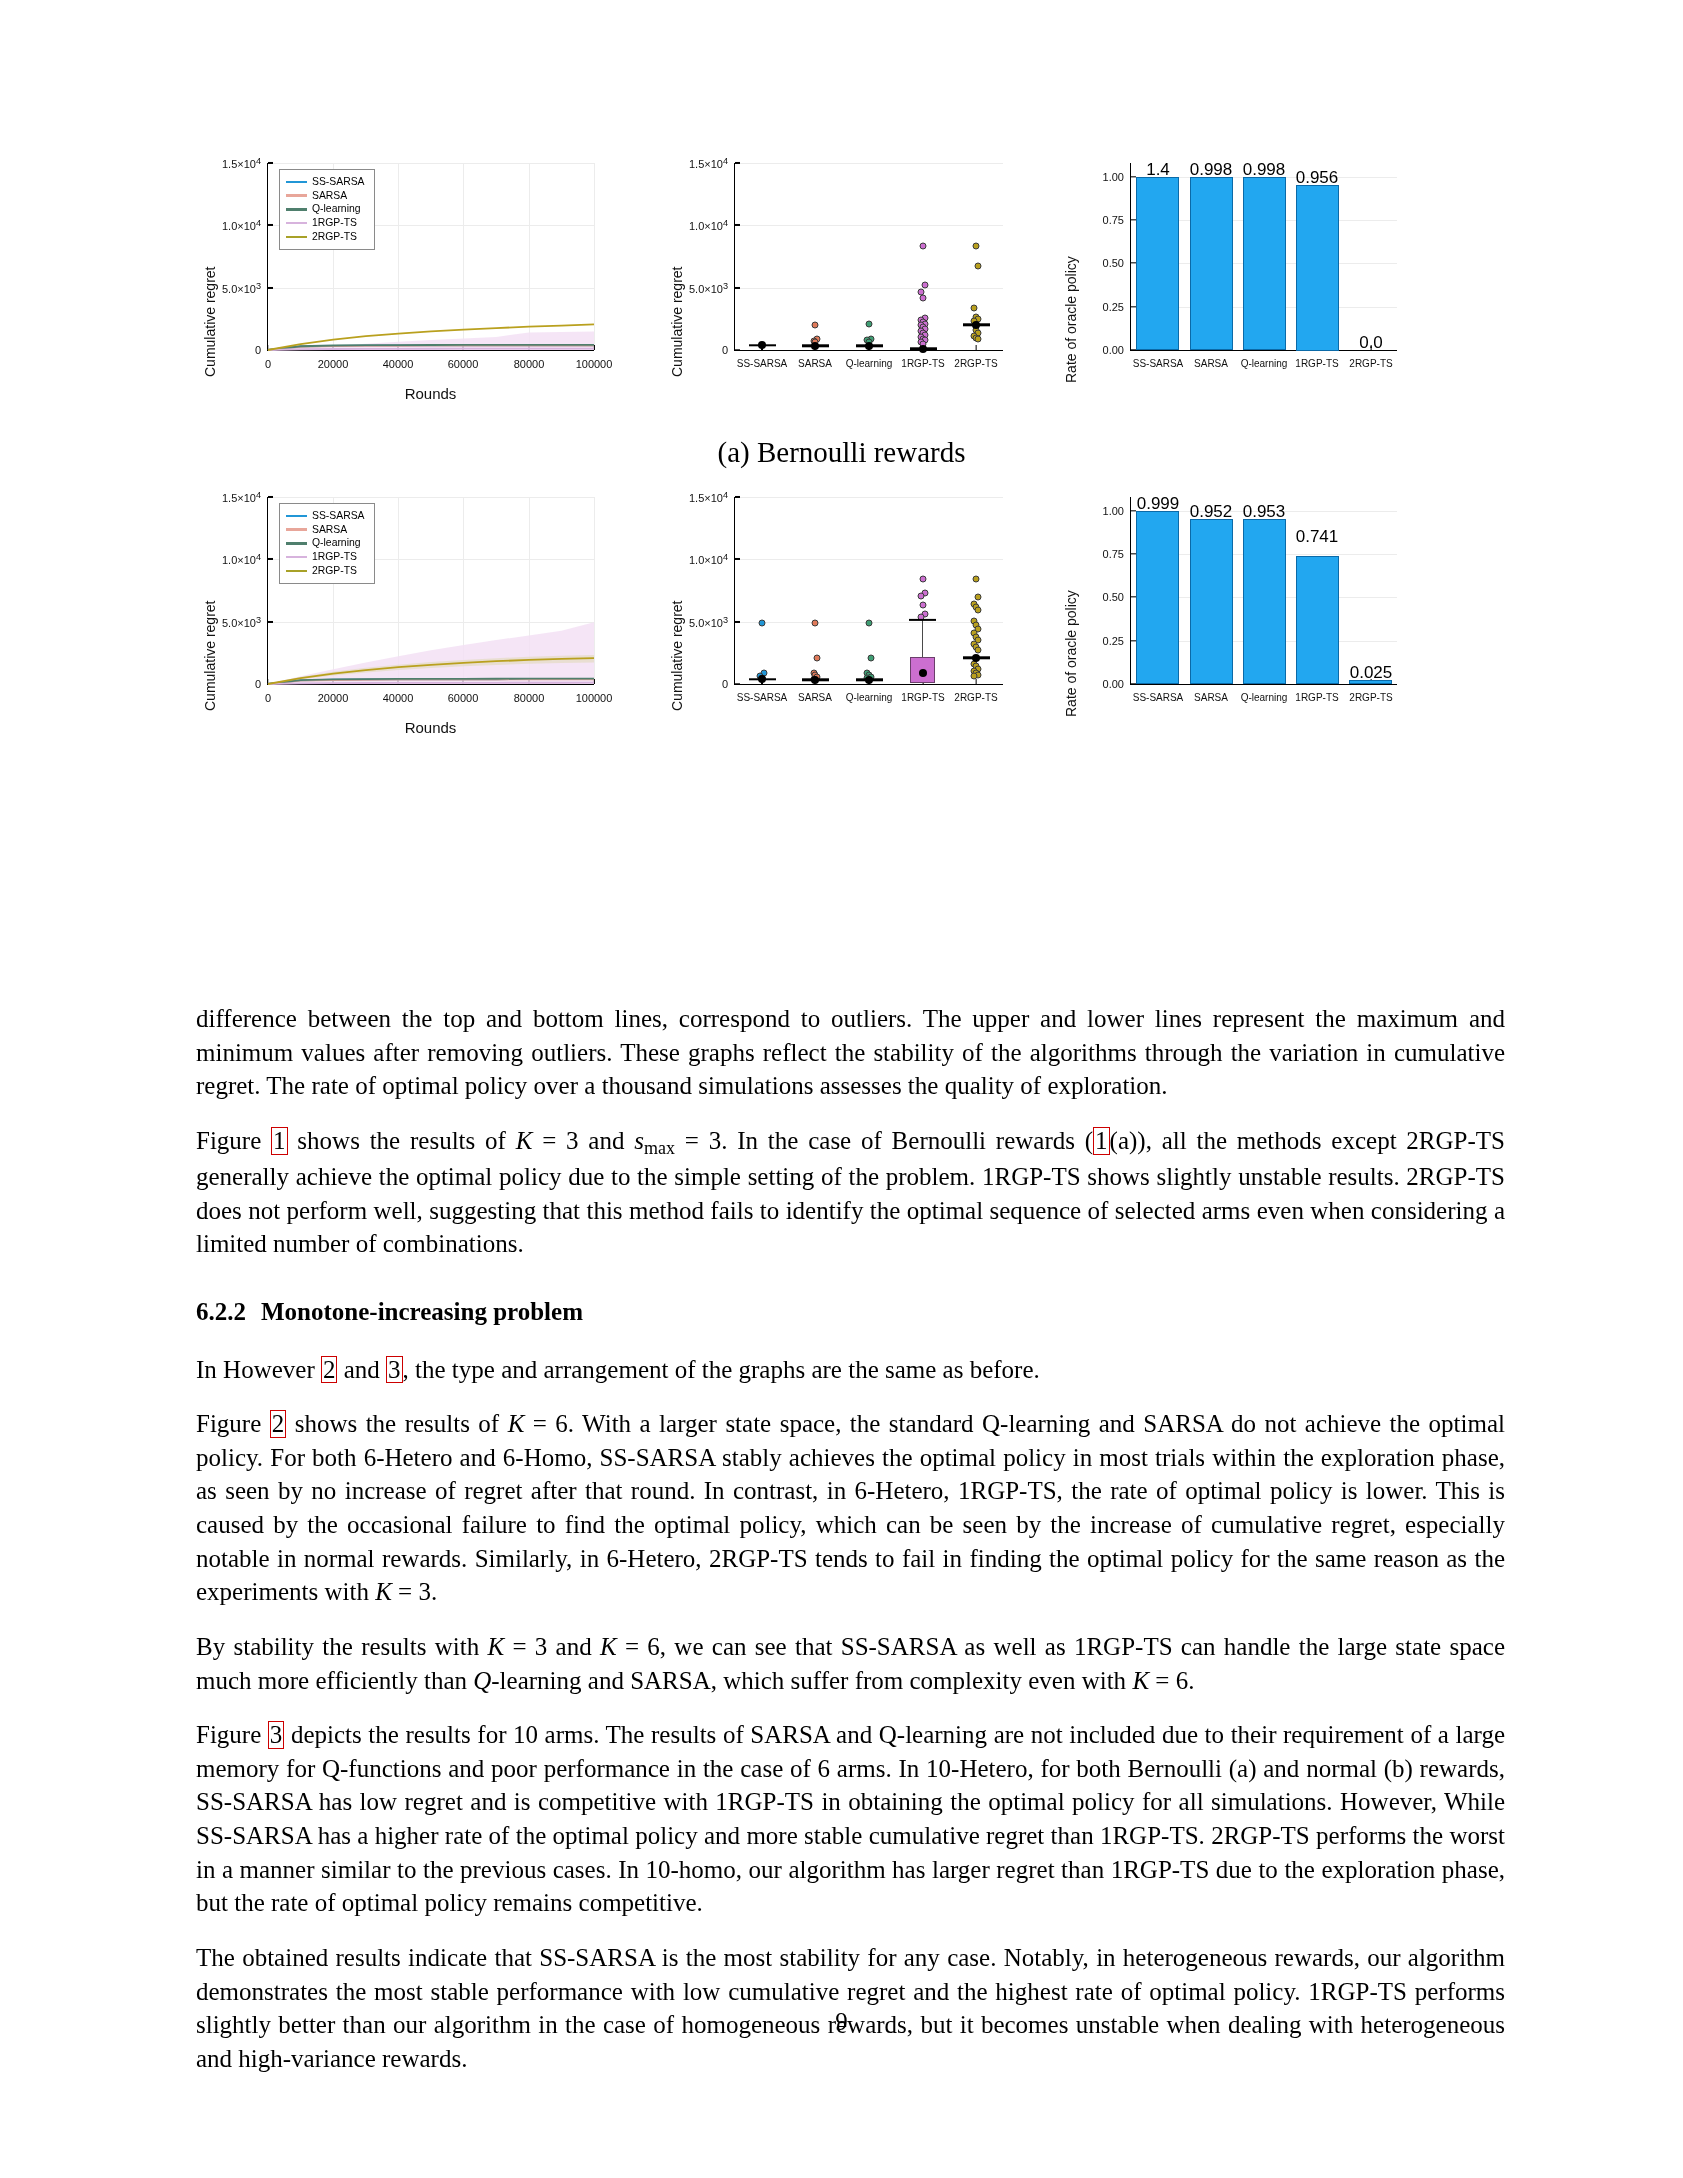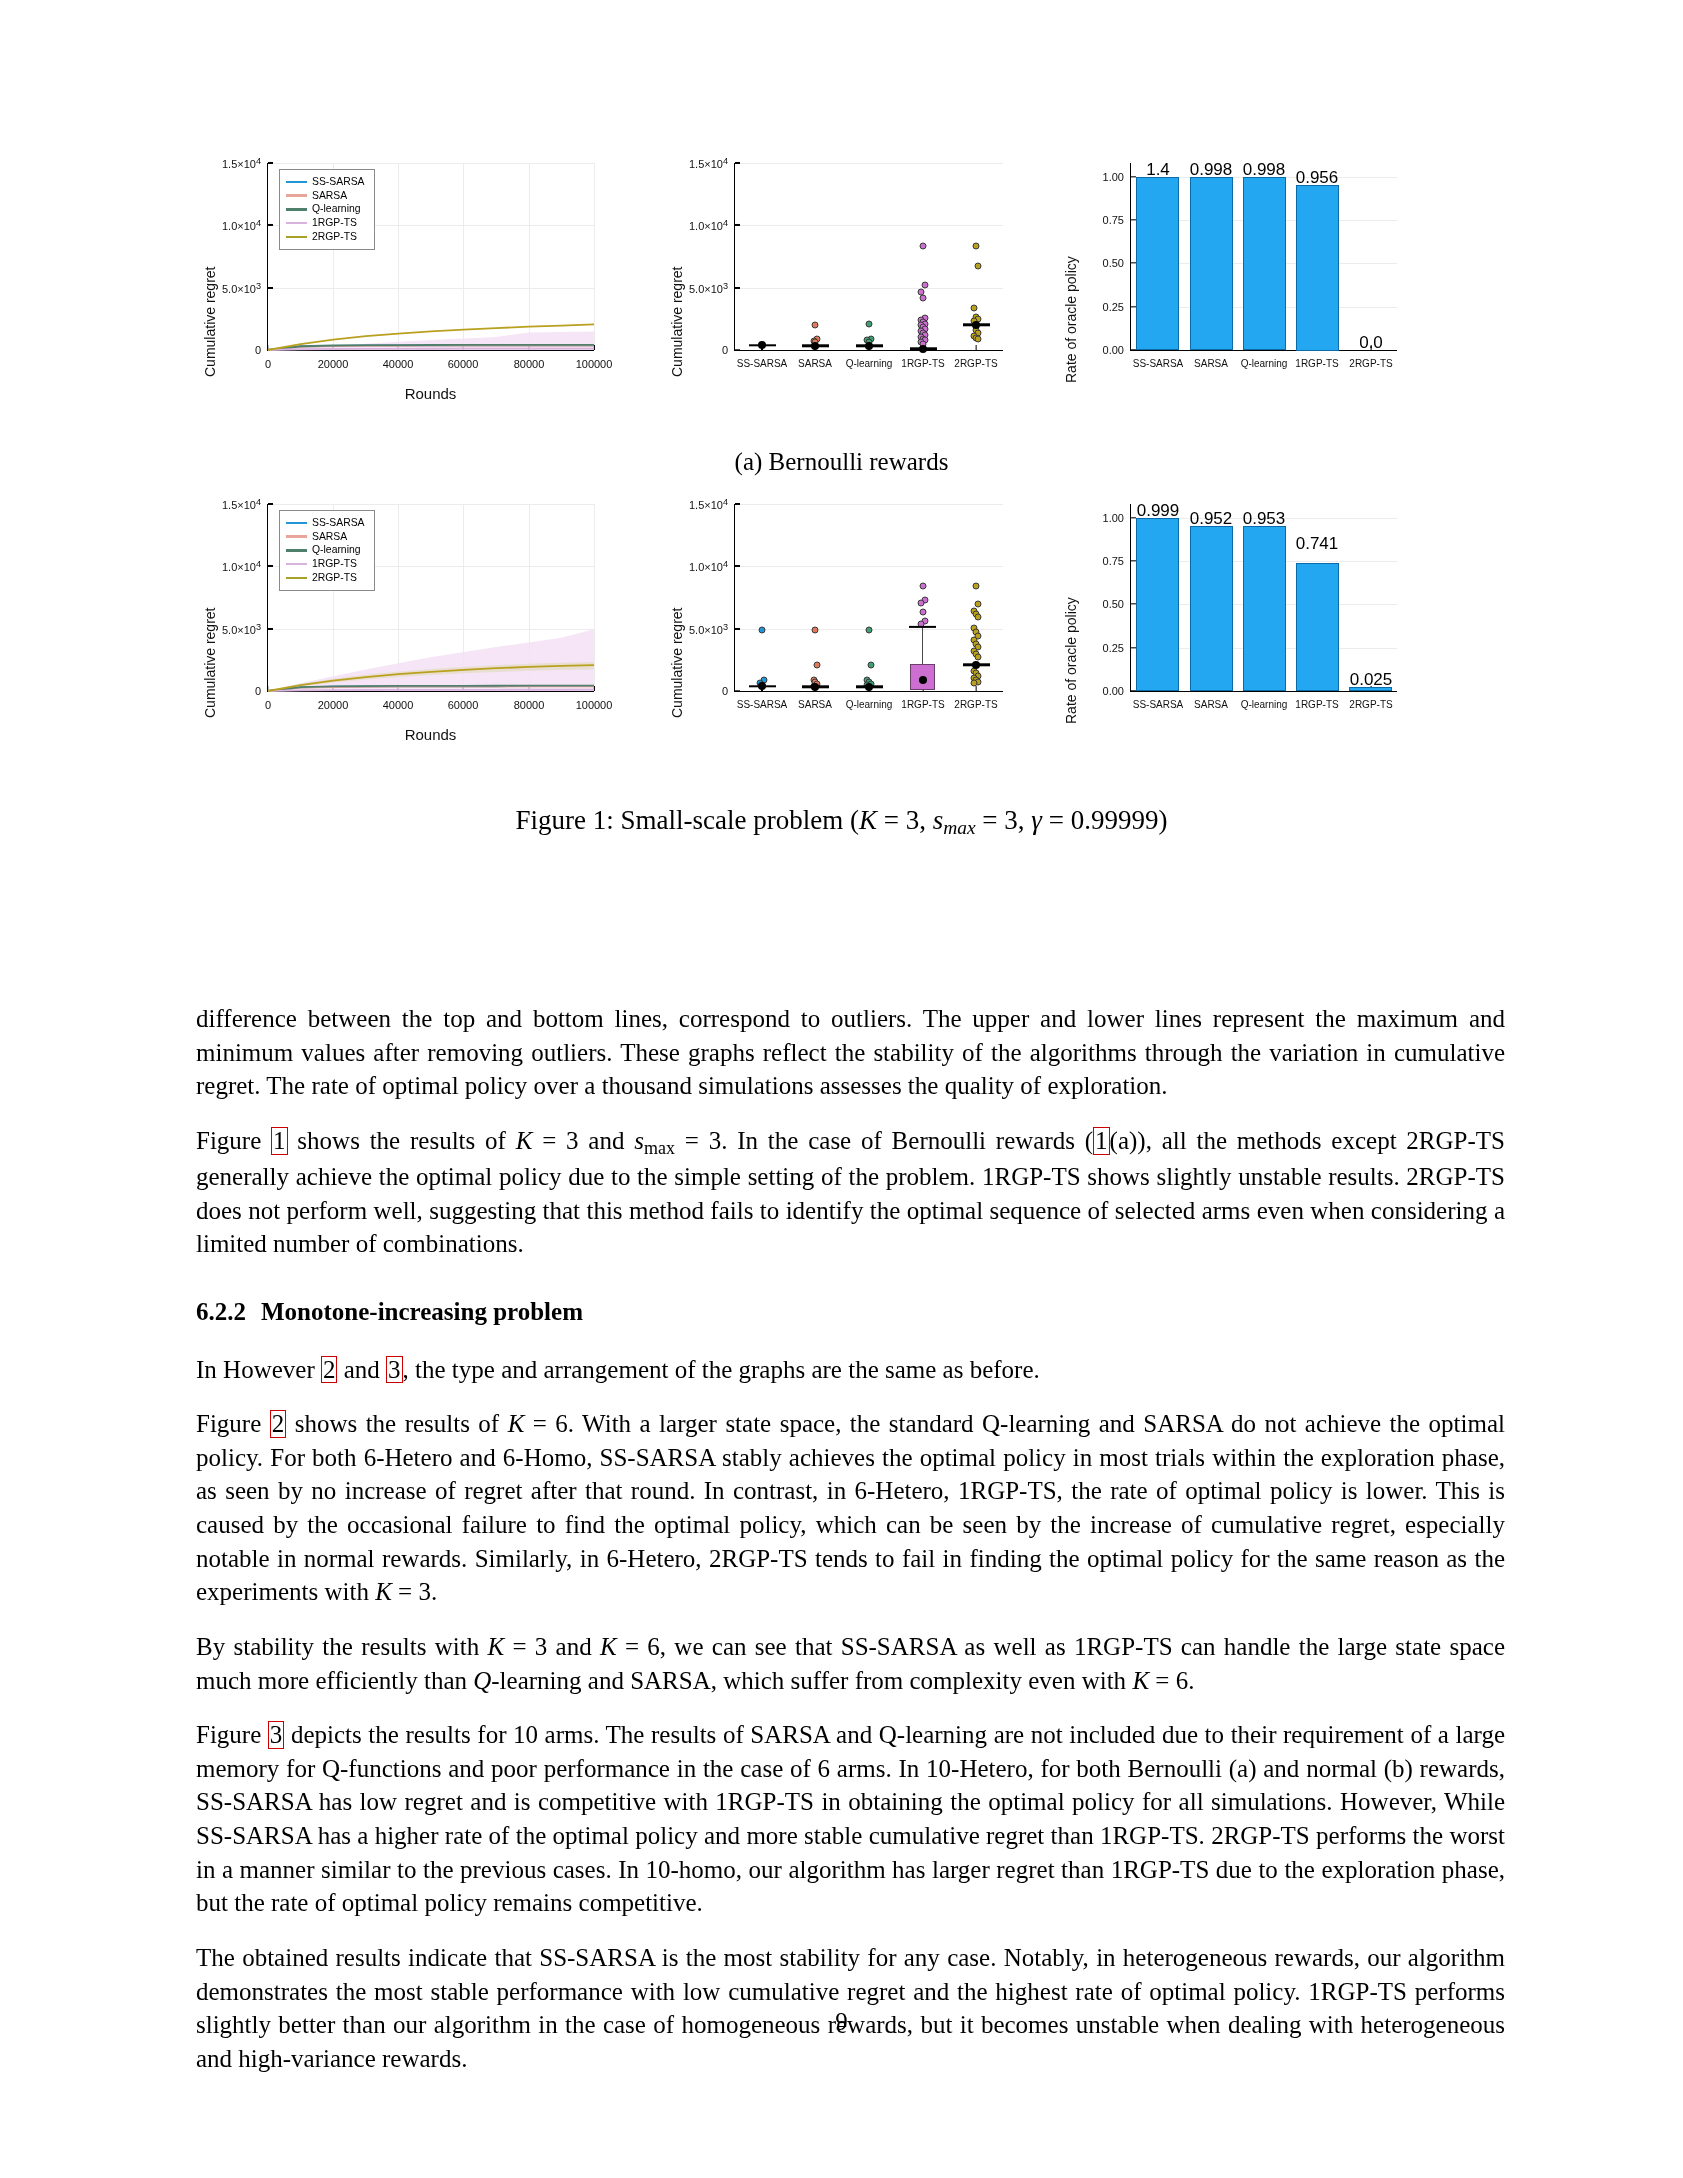--- a/index.html
+++ b/index.html
@@ -23,23 +23,23 @@
   }
   .fig-row{
     display:flex;
     justify-content:flex-start;
     align-items:flex-start;
     height:287px;
     position:relative;
   }
   .subcaption{
     text-align:center;
-    font-size:25px;
+    font-size:29px;
     font-family:"Liberation Serif", serif;
-    margin-top:12px;
+    margin-top:0;
     width:1307px;
   }
   .fig-caption{
     text-align:center;
     font-size:27px;
     font-family:"Liberation Serif", serif;
     margin-top:28px;
     width:1307px;
   }
   .it{font-style:italic;font-family:"Liberation Serif",serif;}
@@ -540,23 +540,20 @@
             <div class="barlabel" style="left:133px;top:25px;">0.953</div>
             <div class="bar" style="left:165px;width:43px;top:59px;height:128px;"></div>
             <div class="barlabel" style="left:186px;top:50px;">0.741</div>
             <div class="bar" style="left:218px;width:43px;top:183px;height:4.3px;"></div>
             <div class="barlabel" style="left:240px;top:186px;">0.025</div>
           </div>
       </div>
     </div>
 
 
-    <div class="fig-caption">
-      <span>Figure 1: Small-scale problem (</span><span class="it">K</span><span> = 3, </span><span class="it">s</span><span class="sub">max</span><span> = 3, </span><span class="it">γ</span><span> = 0.99999)</span>
-    </div>
   </div>
 
   <div class="body">
 
     <p>difference between the top and bottom lines, correspond to outliers. The upper and lower lines represent the maximum and minimum values after removing outliers. These graphs reflect the stability of the algorithms through the variation in cumulative regret. The rate of optimal policy over a thousand simulations assesses the quality of exploration.</p>
 
     <p><span>Figure </span><a class="lnk" href="#">1</a><span> shows the results of </span><span class="it">K</span><span> = 3 and </span><span class="it">s</span><span class="sub" style="font-style:normal;">max</span><span> = 3. In the case of Bernoulli rewards (</span><a class="lnk" href="#">1</a><span>(a)), all the methods except 2RGP-TS generally achieve the optimal policy due to the simple setting of the problem. 1RGP-TS shows slightly unstable results. 2RGP-TS does not perform well, suggesting that this method fails to identify the optimal sequence of selected arms even when considering a limited number of combinations.</span></p>
 
     <div class="h3"><span class="num">6.2.2</span><span>Monotone-increasing problem</span></div>
 

